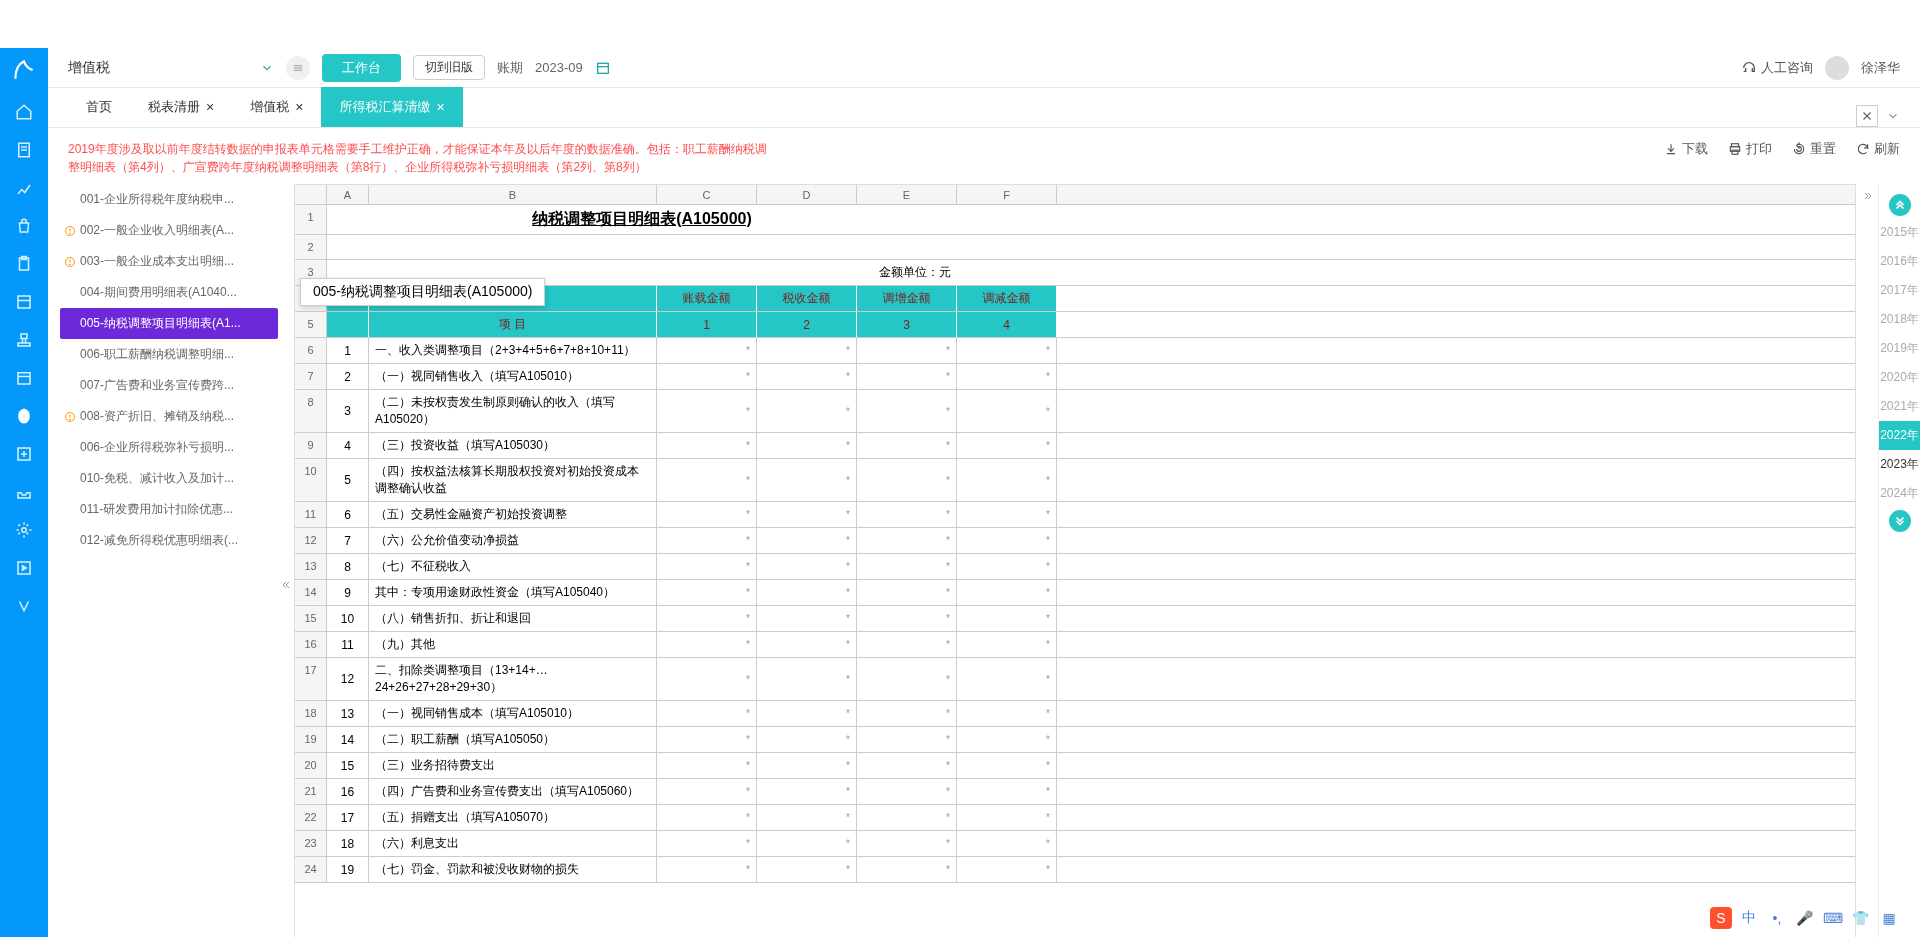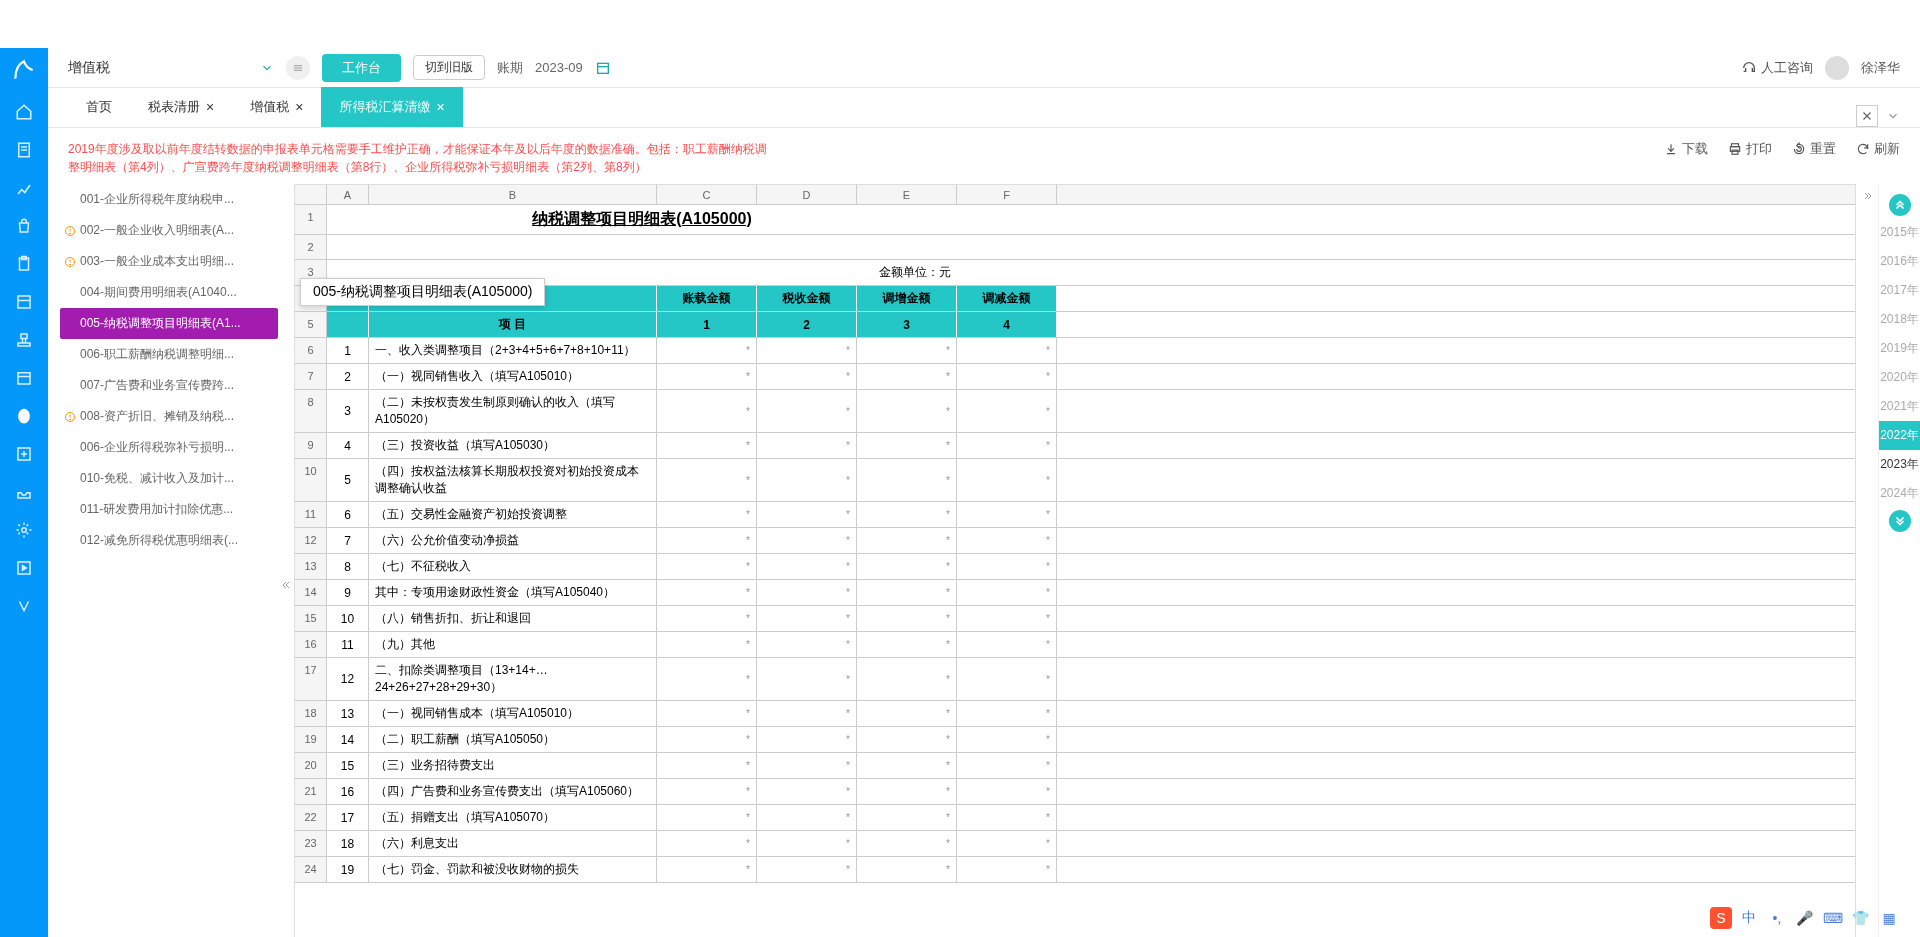--- a/index.html
+++ b/index.html
@@ -50,21 +50,21 @@
 
 .content-row { flex: 1; display: flex; overflow: hidden; position: relative; }
 
 .sub-nav {
   width: 230px; padding: 0 0 0 12px; overflow-y: auto;
 }
 .sub-nav-item {
   font-size: 12px; color: #666; padding: 7px 10px 7px 20px; cursor: pointer;
   white-space: nowrap; overflow: hidden; text-overflow: ellipsis; position: relative;
 }
-.sub-nav-item.active { background: #a21caf; color: #fff; border-radius: 2px; }
+.sub-nav-item.active { background: #6d28d9; color: #fff; border-radius: 2px; }
 .sub-nav-item .warn-dot { position: absolute; left: 4px; top: 50%; transform: translateY(-50%); width: 12px; height: 12px; color: #ff9800; }
 
 .collapse-handle {
   width: 16px; display: flex; align-items: center; justify-content: center; cursor: pointer; color: #999;
 }
 
 .sheet-area { flex: 1; display: flex; flex-direction: column; border: 1px solid #ddd; margin-right: 4px; position: relative; }
 .sheet-tooltip {
   position: absolute; left: 5px; top: 93px; background: #fff; border: 1px solid #ccc;
   padding: 4px 12px; font-size: 14px; box-shadow: 0 2px 6px rgba(0,0,0,0.15); z-index: 10;
@@ -81,21 +81,21 @@
 .sheet-body { flex: 1; overflow-y: auto; }
 .row { display: flex; border-bottom: 1px solid #ccc; min-height: 24px; }
 .row-h { width: 32px; background: #f5f5f5; border-right: 1px solid #ccc; text-align: center; font-size: 11px; line-height: 24px; color: #666; }
 .cell { border-right: 1px solid #ccc; font-size: 12px; padding: 4px 6px; display: flex; align-items: center; }
 .cA { width: 42px; justify-content: center; }
 .cB { width: 288px; }
 .cC, .cD, .cE, .cF { width: 100px; justify-content: flex-end; }
 
 .title-row .cell { border-right: none; justify-content: center; font-size: 16px; font-weight: bold; text-decoration: underline; }
 .unit-row .cell { border-right: none; justify-content: flex-end; }
-.header-row .cell { background: #24c6c6; color: #000000; font-weight: bold; justify-content: center; border-right: 1px solid #fff; }
+.header-row .cell { background: #24c6c6; color: #7f1d1d; font-weight: normal; justify-content: center; border-right: 1px solid #fff; }
 .header-row .cB { justify-content: center; }
 
 .cell.star::after { content: "*"; font-size: 10px; color: #999; }
 
 .sheet-tabs-bottom { height: 30px; border-top: 1px solid #ccc; display: flex; align-items: center; padding: 0 8px; gap: 4px; font-size: 12px; }
 .bottom-arrow { width: 16px; cursor: pointer; color: #999; text-align: center; }
 .active-sheet-tab { background: #fff; border: 1px solid #ccc; border-bottom: none; padding: 4px 12px; color: #24a; margin-top: -1px; }
 .hscroll { flex: 1; margin-left: auto; }
 
 .right-slim { width: 18px; display: flex; flex-direction: column; align-items: center; padding-top: 6px; gap: 8px; }

